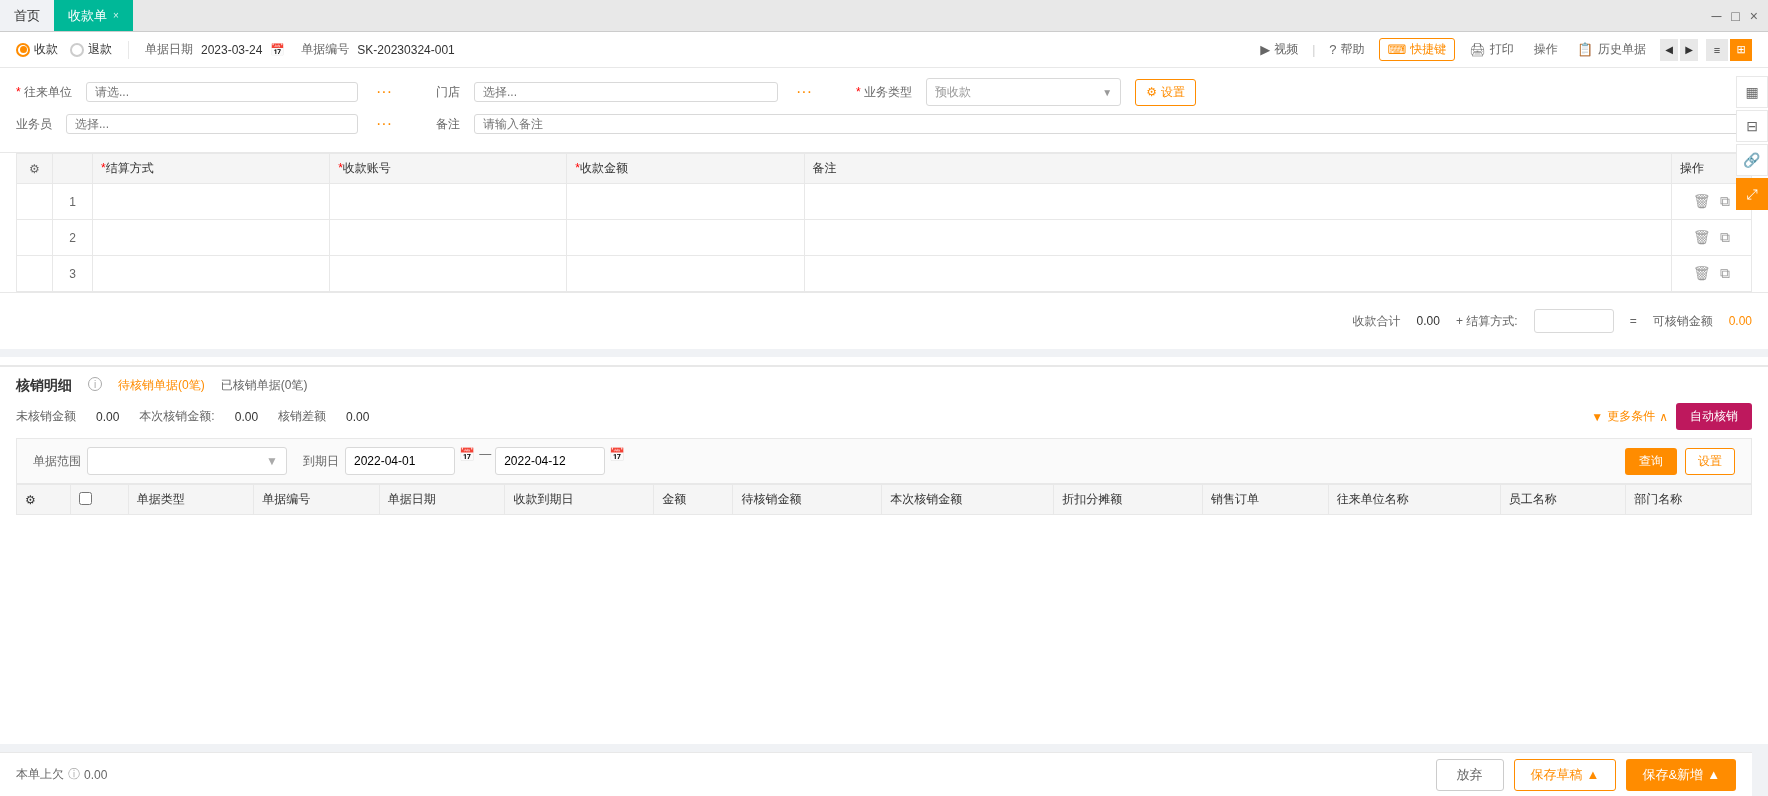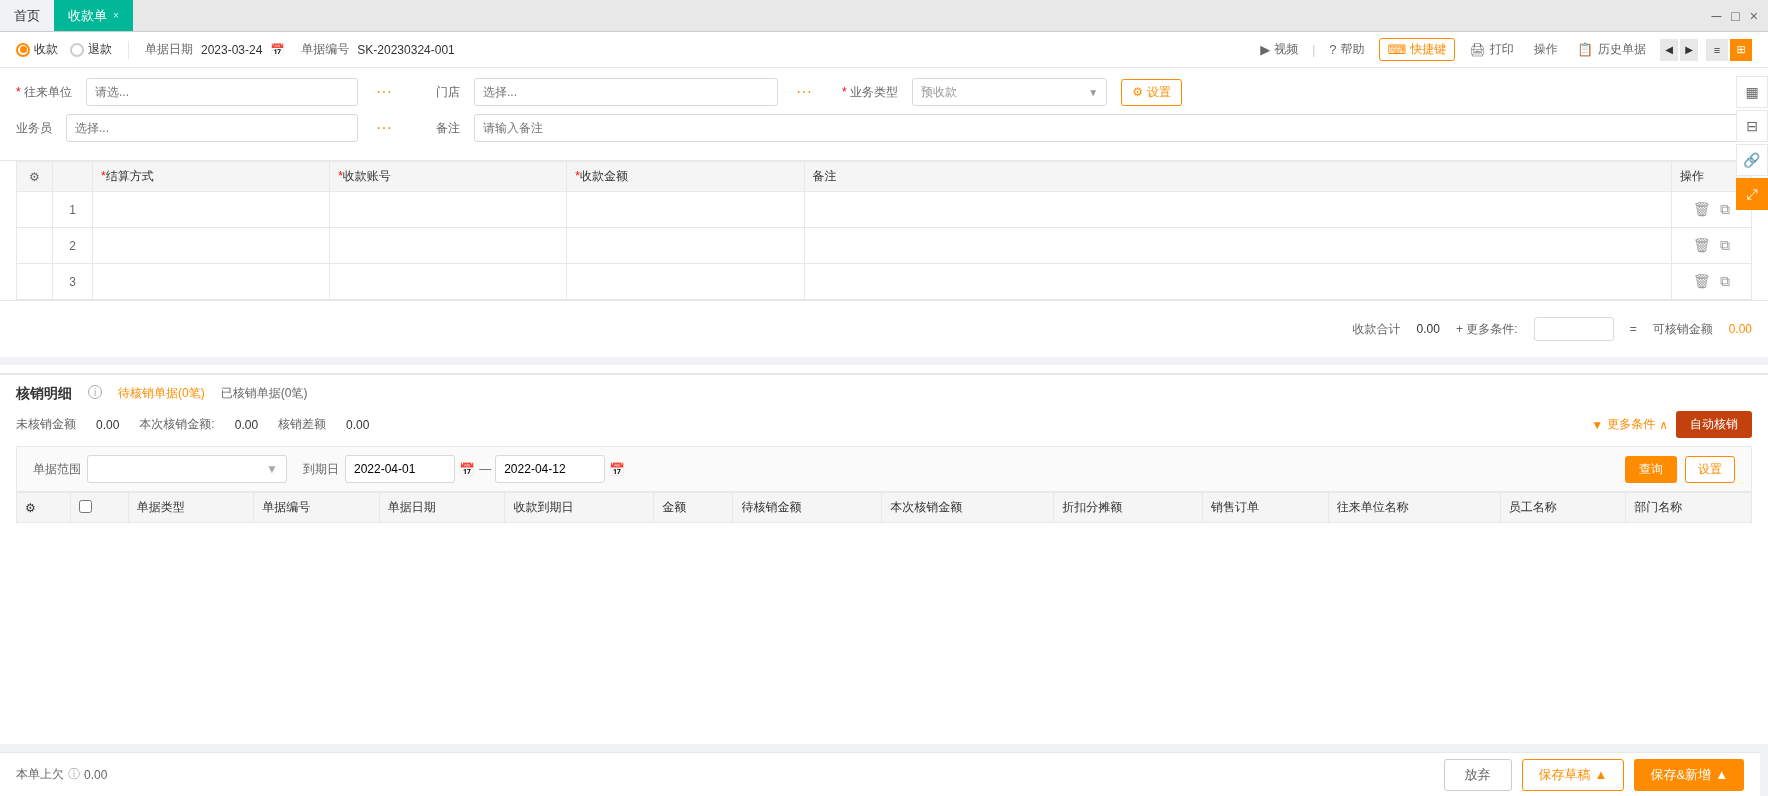--- a/index.html
+++ b/index.html
@@ -147,21 +147,21 @@
       color: #666;
       white-space: nowrap;
       min-width: fit-content;
     }
     .form-label.required::before {
       content: '* ';
       color: #f00;
     }
     .form-input {
       flex: 1;
-      height: 28px;
+      height: 20px;
       border: 1px solid #d9d9d9;
       border-radius: 3px;
       padding: 0 8px;
       font-size: 12px;
       color: #999;
       outline: none;
     }
     .form-more {
       color: #ff8c00;
       cursor: pointer;
@@ -285,21 +285,21 @@
     .writeoff-right {
       margin-left: auto;
       display: flex; align-items: center; gap: 8px;
     }
     .filter-btn {
       color: #ff8c00;
       cursor: pointer;
       display: flex; align-items: center; gap: 4px;
     }
     .auto-btn {
-      background: #c2410c;
+      background: #be185d;
       color: #fff;
       border: none;
       padding: 5px 14px;
       border-radius: 3px;
       cursor: pointer;
       font-size: 12px;
     }
 
     
     .filter-row {
@@ -318,21 +318,21 @@
       display: flex; align-items: center;
       width: 200px; height: 28px;
       border: 1px solid #d9d9d9;
       border-radius: 3px;
       padding: 0 8px;
       cursor: pointer;
       gap: 4px;
       background: #fff;
     }
     .filter-date-range {
-      display: flex; align-items: center; gap: 4px;
+      display: flex; align-items: flex-start; gap: 4px;
     }
     .date-input {
       width: 110px; height: 28px;
       border: 1px solid #d9d9d9;
       border-radius: 3px;
       padding: 0 8px;
       font-size: 12px;
       background: #fff;
     }
     .date-cal-icon {
@@ -379,21 +379,21 @@
       text-align: left;
       font-weight: normal;
       color: #333;
       white-space: nowrap;
       font-size: 12px;
     }
 
     
     .bottom-bar {
       position: fixed;
-      bottom: 0; left: 0; right: 8px;
+      bottom: 0; left: 0; right: 16px;
       height: 44px;
       background: #fff;
       border-top: 1px solid #e8e8e8;
       display: flex; align-items: center;
       padding: 0 16px;
       gap: 12px;
     }
     .bottom-info {
       font-size: 12px;
       color: #666;
@@ -564,21 +564,21 @@
         <input class="form-input" type="text" style="width: 260px;" placeholder="请选...">
         <span class="form-more">···</span>
       </div>
 
       <div class="form-field" style="max-width:380px; margin-left:40px;">
         <span class="form-label">门店</span>
         <input class="form-input" type="text" style="width: 260px;" placeholder="选择...">
         <span class="form-more">···</span>
       </div>
 
-      <div class="form-field" style="max-width:340px; margin-left:26px;">
+      <div class="form-field" style="max-width:340px; margin-left:40px;">
         <span class="form-label required">业务类型</span>
         <div class="form-select" style="width:200px;">
           <span class="form-select-text">预收款</span>
           <span class="form-select-arrow">▼</span>
         </div>
         <div class="settings-btn">
           <span>⚙</span>
           <span>设置</span>
         </div>
       </div>
@@ -649,21 +649,21 @@
             <span class="row-op-btn">⧉</span>
           </td>
         </tr>
       </tbody>
     </table>
   </div>
 
   <div class="summary-row">
     <span>收款合计</span>
     <span class="summary-val">0.00</span>
-    <span>+ 更多条件:</span>
+    <span>+ 结算方式:</span>
     <input class="summary-input" type="text" value="" style="">
     <span>=</span>
     <span>可核销金额</span>
     <span class="summary-orange">0.00</span>
   </div>
 
   <div class="section-divider"></div>
 
   <div class="writeoff-section">
     <div class="writeoff-header">

